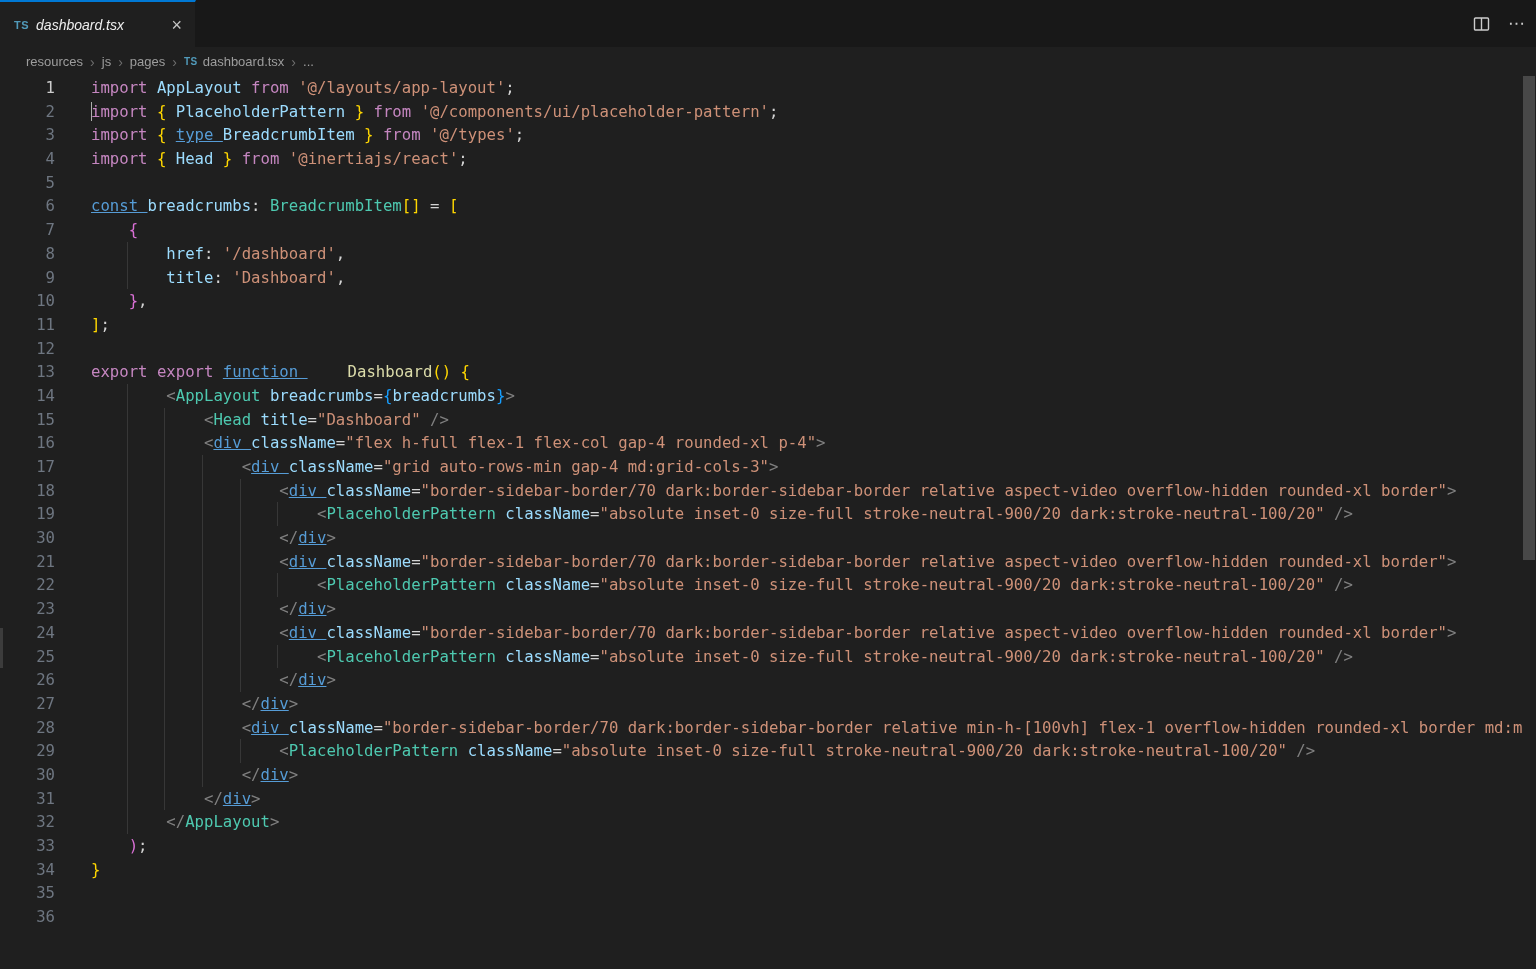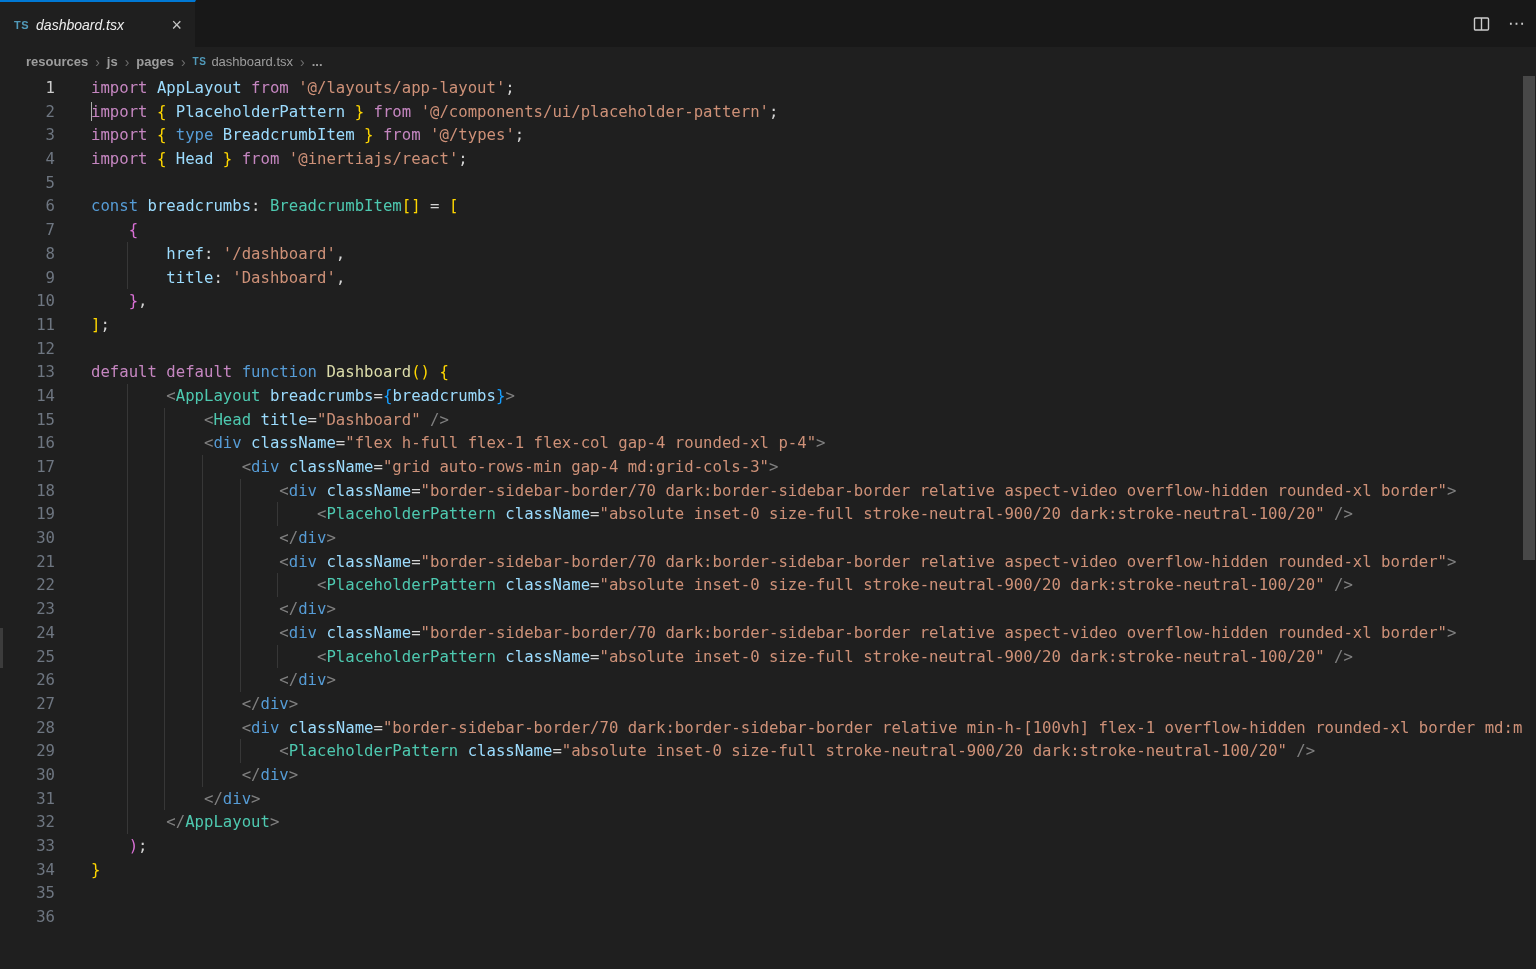--- a/index.html
+++ b/index.html
@@ -21,42 +21,42 @@
   .tab-close { color:#c5c5c5; font-size:18px; line-height:1; cursor:pointer; padding:1px 3px; border-radius:4px; }
   .editor-actions { position:absolute; top:0; right:8px; height:47px; display:flex; align-items:center; gap:14px; }
   .action-btn { color:#cccccc; display:flex; align-items:center; justify-content:center; width:22px; height:22px; cursor:pointer; }
   .action-btn svg { display:block; }
   .ellipsis { font-size:17px; color:#cccccc; letter-spacing:1px; }
   
   .breadcrumbs {
     position:absolute; top:47px; left:0; right:0; height:29px; background:#1f1f1f;
     display:flex; align-items:center; padding-left:26px; font-size:13px; color:#9d9d9d; white-space:nowrap;
   }
-  .bc { cursor:pointer;font-weight:bold; }
+  .bc { cursor:pointer; }
   .bc-sep { color:#6e6e6e; margin:0 7px; font-size:14px; }
   .bc-file { display:flex; align-items:center; gap:5px; cursor:pointer; }
   .bc-file .ts-badge { font-size:10px; }
   
   .editor {
     position:absolute; top:76px; left:0; right:0; bottom:0; background:#1f1f1f;
     font-family:"DejaVu Sans Mono","Liberation Mono",monospace; font-size:15.65px; line-height:23.69px;
     display:flex; overflow:hidden;
   }
   .gutter { width:55px; flex:0 0 55px; text-align:right; color:#6e7681; user-select:none; }
   .gutter .ln { height:23.69px; cursor:pointer; }
   .gutter .ln.active { color:#cccccc; }
   .code-lines { margin-left:36px; position:relative; width:1431px; overflow:hidden; flex:0 0 auto; }
   .code-line { position:relative; height:23.69px; white-space:pre; color:#d4d4d4; cursor:text; }
   .guide { position:absolute; top:0; bottom:0; width:0; border-left:1px solid #373737; margin-left:-2px; }
   .cursor { position:absolute; left:-1px; top:2px; width:2px; height:19px; background:#aeafad; }
   
   .tk-kw  { color:#c586c0; }
-  .tk-kw2 { color:#569cd6; }
+  .tk-kw2 { color:#569cd6;text-decoration:underline; }
   .tk-comp{ color:#4ec9b0; }
-  .tk-fn  { color:#dcdcaa; }
+  .tk-fn  { color:#dcdcaa;margin-left:40px; }
   .tk-var { color:#9cdcfe; }
   .tk-str { color:#ce9178; }
   .tk-b1  { color:#ffd700; }
   .tk-b2  { color:#da70d6; }
   .tk-b3  { color:#179fff; }
   .tk-pun { color:#808080; }
   .tk-txt { color:#d4d4d4; }
   
   .scrollbar { position:absolute; top:76px; right:0; bottom:0; width:14px; }
   .scroll-thumb { position:absolute; top:0; left:1px; width:12px; height:484px; background:rgba(121,121,121,0.45); cursor:pointer; }
@@ -148,21 +148,21 @@
         <div class="code-line"><span><span class="tk-kw">import </span><span class="tk-b1">{ </span><span class="tk-kw2">type </span><span class="tk-var">BreadcrumbItem </span><span class="tk-b1">} </span><span class="tk-kw">from </span><span class="tk-str">'@/types'</span><span class="tk-txt">;</span></span></div>
         <div class="code-line"><span><span class="tk-kw">import </span><span class="tk-b1">{ </span><span class="tk-var">Head </span><span class="tk-b1">} </span><span class="tk-kw">from </span><span class="tk-str">'@inertiajs/react'</span><span class="tk-txt">;</span></span></div>
         <div class="code-line"><span></span></div>
         <div class="code-line"><span><span class="tk-kw2">const </span><span class="tk-var">breadcrumbs</span><span class="tk-txt">: </span><span class="tk-comp">BreadcrumbItem</span><span class="tk-b1">[]</span><span class="tk-txt"> = </span><span class="tk-b1">[</span></span></div>
         <div class="code-line"><span>    <span class="tk-b2">{</span></span></div>
         <div class="code-line"><span class="guide" style="left: 4ch;"></span><span>        <span class="tk-var">href</span><span class="tk-txt">: </span><span class="tk-str">'/dashboard'</span><span class="tk-txt">,</span></span></div>
         <div class="code-line"><span class="guide" style="left: 4ch;"></span><span>        <span class="tk-var">title</span><span class="tk-txt">: </span><span class="tk-str">'Dashboard'</span><span class="tk-txt">,</span></span></div>
         <div class="code-line"><span>    <span class="tk-b2">}</span><span class="tk-txt">,</span></span></div>
         <div class="code-line"><span><span class="tk-b1">]</span><span class="tk-txt">;</span></span></div>
         <div class="code-line"><span></span></div>
-        <div class="code-line"><span><span class="tk-kw">default default </span><span class="tk-kw2">function </span><span class="tk-fn">Dashboard</span><span class="tk-b1">()</span><span class="tk-txt"> </span><span class="tk-b1">{</span></span></div>
+        <div class="code-line"><span><span class="tk-kw">export export </span><span class="tk-kw2">function </span><span class="tk-fn">Dashboard</span><span class="tk-b1">()</span><span class="tk-txt"> </span><span class="tk-b1">{</span></span></div>
         <div class="code-line"><span class="guide" style="left: 4ch;"></span><span>        <span class="tk-pun">&lt;</span><span class="tk-comp">AppLayout </span><span class="tk-var">breadcrumbs</span><span class="tk-txt">=</span><span class="tk-b3">{</span><span class="tk-var">breadcrumbs</span><span class="tk-b3">}</span><span class="tk-pun">&gt;</span></span></div>
         <div class="code-line"><span class="guide" style="left: 4ch;"></span><span class="guide" style="left: 8ch;"></span><span>            <span class="tk-pun">&lt;</span><span class="tk-comp">Head </span><span class="tk-var">title</span><span class="tk-txt">=</span><span class="tk-str">"Dashboard"</span><span class="tk-pun"> /&gt;</span></span></div>
         <div class="code-line"><span class="guide" style="left: 4ch;"></span><span class="guide" style="left: 8ch;"></span><span>            <span class="tk-pun">&lt;</span><span class="tk-kw2">div </span><span class="tk-var">className</span><span class="tk-txt">=</span><span class="tk-str">"flex h-full flex-1 flex-col gap-4 rounded-xl p-4"</span><span class="tk-pun">&gt;</span></span></div>
         <div class="code-line"><span class="guide" style="left: 4ch;"></span><span class="guide" style="left: 8ch;"></span><span class="guide" style="left: 12ch;"></span><span>                <span class="tk-pun">&lt;</span><span class="tk-kw2">div </span><span class="tk-var">className</span><span class="tk-txt">=</span><span class="tk-str">"grid auto-rows-min gap-4 md:grid-cols-3"</span><span class="tk-pun">&gt;</span></span></div>
         <div class="code-line"><span class="guide" style="left: 4ch;"></span><span class="guide" style="left: 8ch;"></span><span class="guide" style="left: 12ch;"></span><span class="guide" style="left: 16ch;"></span><span>                    <span class="tk-pun">&lt;</span><span class="tk-kw2">div </span><span class="tk-var">className</span><span class="tk-txt">=</span><span class="tk-str">"border-sidebar-border/70 dark:border-sidebar-border relative aspect-video overflow-hidden rounded-xl border"</span><span class="tk-pun">&gt;</span></span></div>
         <div class="code-line"><span class="guide" style="left: 4ch;"></span><span class="guide" style="left: 8ch;"></span><span class="guide" style="left: 12ch;"></span><span class="guide" style="left: 16ch;"></span><span class="guide" style="left: 20ch;"></span><span>                        <span class="tk-pun">&lt;</span><span class="tk-comp">PlaceholderPattern </span><span class="tk-var">className</span><span class="tk-txt">=</span><span class="tk-str">"absolute inset-0 size-full stroke-neutral-900/20 dark:stroke-neutral-100/20"</span><span class="tk-pun"> /&gt;</span></span></div>
         <div class="code-line"><span class="guide" style="left: 4ch;"></span><span class="guide" style="left: 8ch;"></span><span class="guide" style="left: 12ch;"></span><span class="guide" style="left: 16ch;"></span><span>                    <span class="tk-pun">&lt;/</span><span class="tk-kw2">div</span><span class="tk-pun">&gt;</span></span></div>
         <div class="code-line"><span class="guide" style="left: 4ch;"></span><span class="guide" style="left: 8ch;"></span><span class="guide" style="left: 12ch;"></span><span class="guide" style="left: 16ch;"></span><span>                    <span class="tk-pun">&lt;</span><span class="tk-kw2">div </span><span class="tk-var">className</span><span class="tk-txt">=</span><span class="tk-str">"border-sidebar-border/70 dark:border-sidebar-border relative aspect-video overflow-hidden rounded-xl border"</span><span class="tk-pun">&gt;</span></span></div>
         <div class="code-line"><span class="guide" style="left: 4ch;"></span><span class="guide" style="left: 8ch;"></span><span class="guide" style="left: 12ch;"></span><span class="guide" style="left: 16ch;"></span><span class="guide" style="left: 20ch;"></span><span>                        <span class="tk-pun">&lt;</span><span class="tk-comp">PlaceholderPattern </span><span class="tk-var">className</span><span class="tk-txt">=</span><span class="tk-str">"absolute inset-0 size-full stroke-neutral-900/20 dark:stroke-neutral-100/20"</span><span class="tk-pun"> /&gt;</span></span></div>
         <div class="code-line"><span class="guide" style="left: 4ch;"></span><span class="guide" style="left: 8ch;"></span><span class="guide" style="left: 12ch;"></span><span class="guide" style="left: 16ch;"></span><span>                    <span class="tk-pun">&lt;/</span><span class="tk-kw2">div</span><span class="tk-pun">&gt;</span></span></div>

